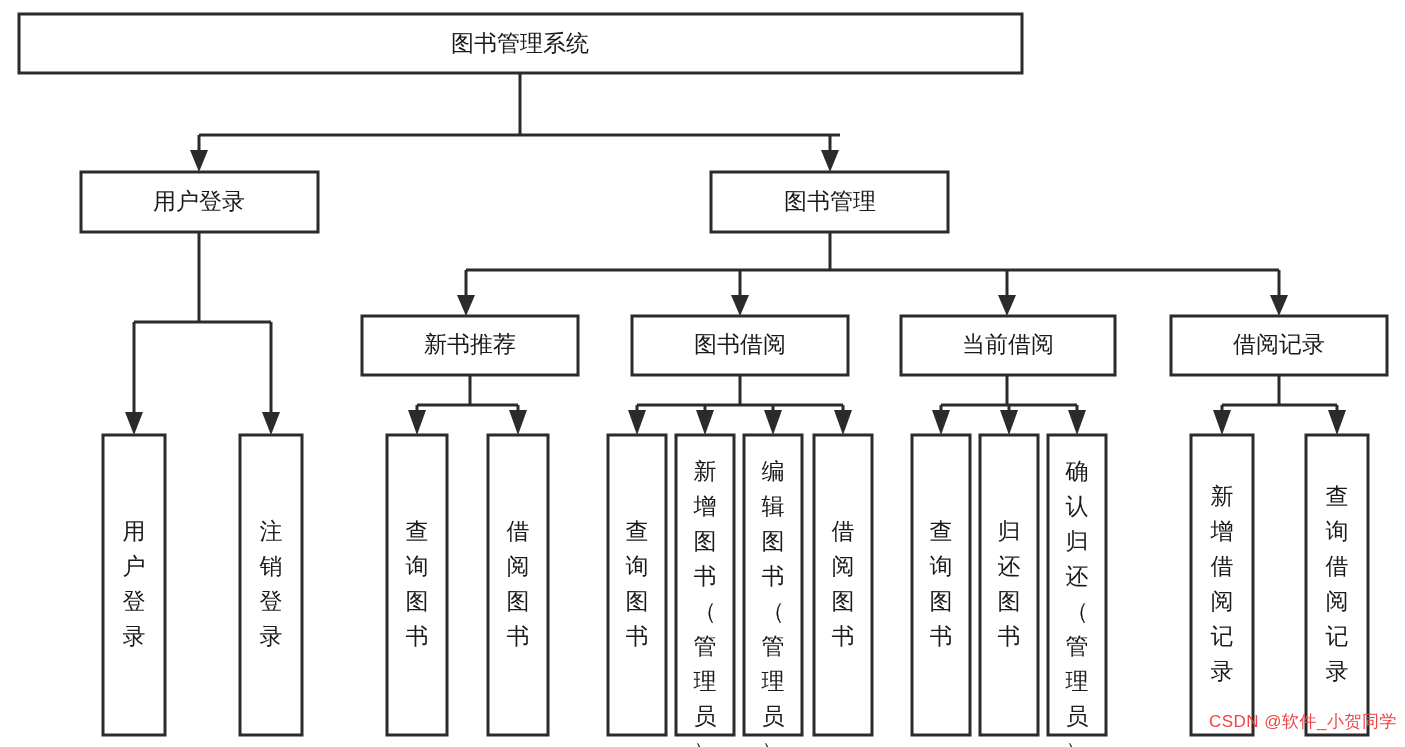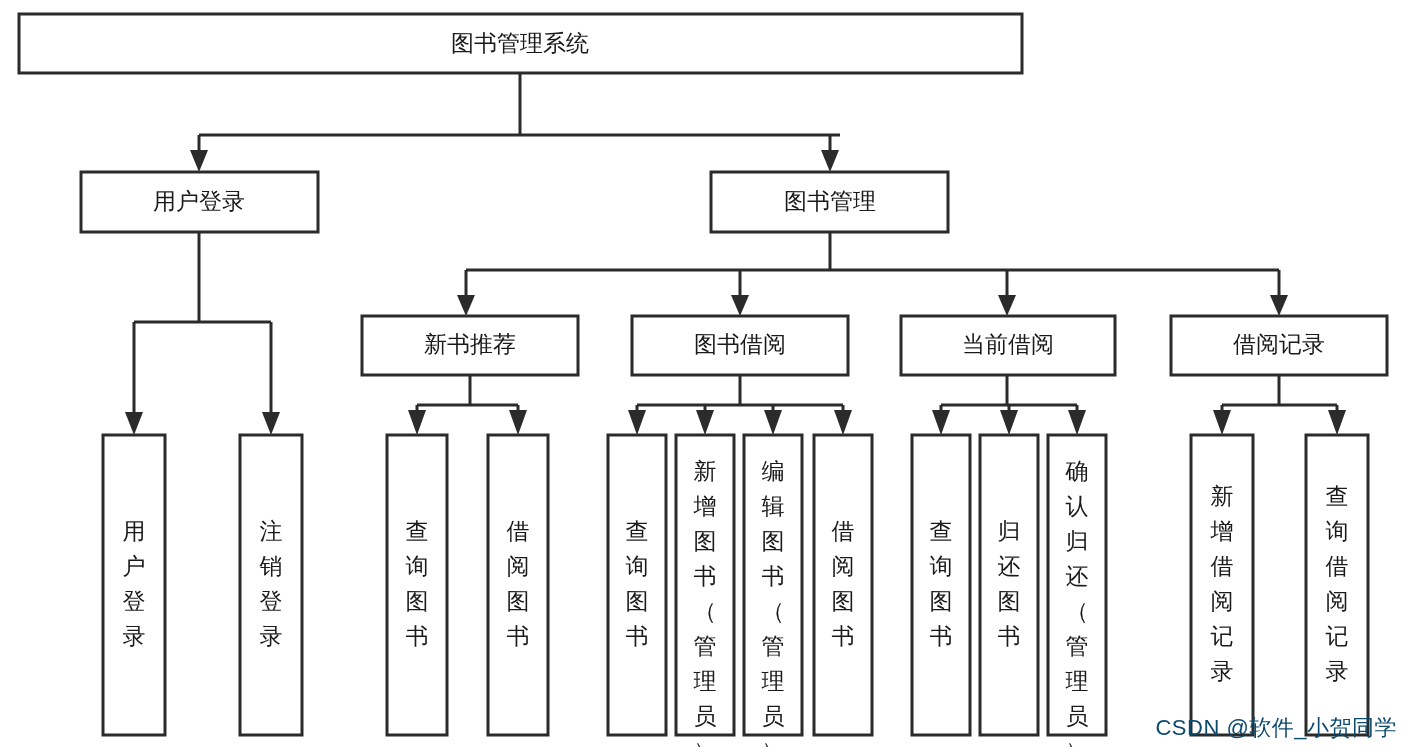--- a/index.html
+++ b/index.html
@@ -51,24 +51,24 @@
   }
   .node-label-v {
     font-family: "Liberation Sans", "DejaVu Sans", sans-serif;
     font-size: 23px;
     fill: #1a1a1a;
     text-anchor: middle;
   }
   .watermark {
     position: absolute;
     right: 8px;
-    bottom: 4px;
-    font-family: "Liberation Sans", "DejaVu Sans", sans-serif;
-    font-size: 22px;
-    color: #0c4a6e;
+    bottom: 14px;
+    font-family: "Liberation Sans", "DejaVu Sans", sans-serif;
+    font-size: 17px;
+    color: #ef4444;
     letter-spacing: 0.5px;
     white-space: nowrap;
     user-select: none;
   }
 </style>
 </head>
 <body>
 
 <div id="diagram-root">
 

